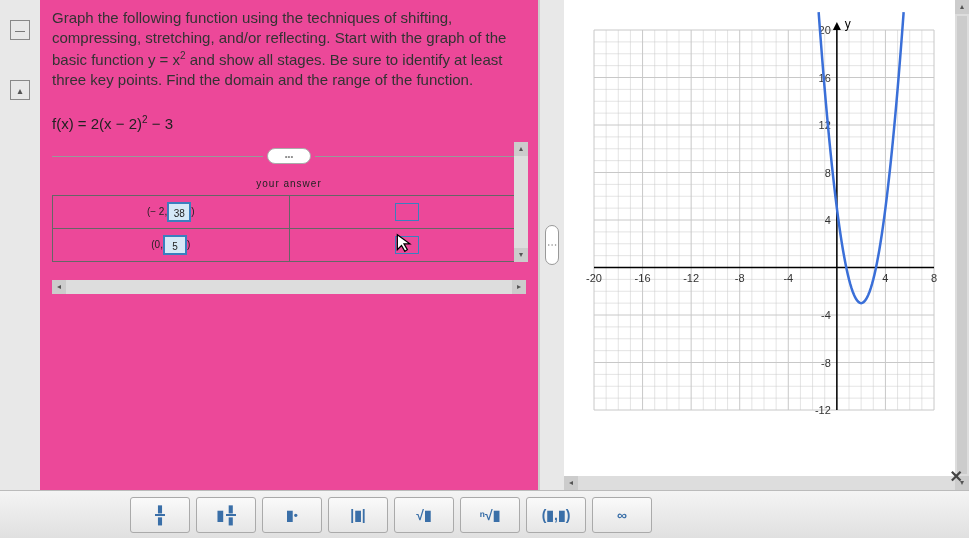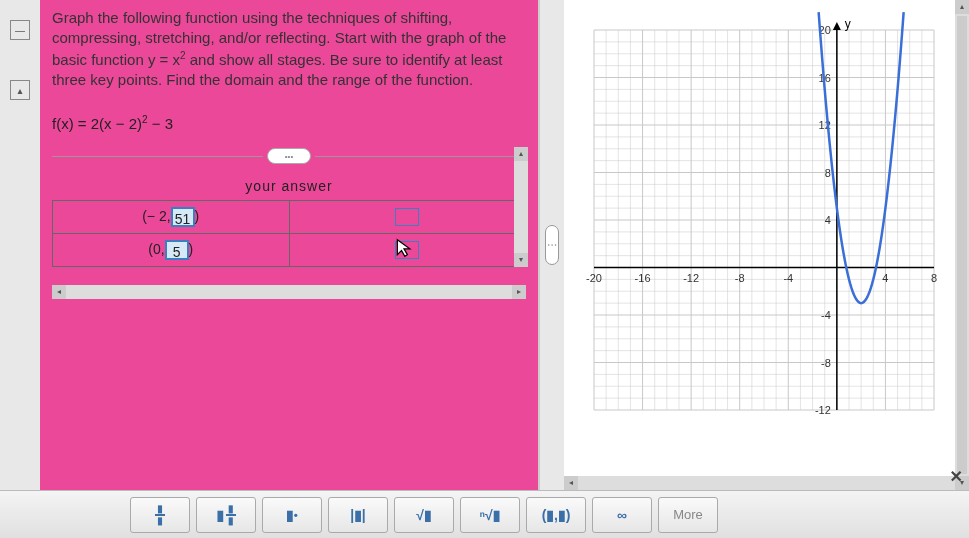--- a/index.html
+++ b/index.html
@@ -9,21 +9,21 @@
 .left-col .tab-icon { width: 20px; height: 20px; border: 1px solid #888; display: flex; align-items: center; justify-content: center; font-size: 10px; color: #555; cursor: pointer; }
 .left-panel { width: 500px; padding: 8px 12px; background: #ec4899; border-right: 2px solid #ccc; position: relative; }
 .problem-text { font-size: 15px; color: #333; line-height: 1.35; }
 .problem-text sup { font-size: 10px; }
 .equation { font-size: 15px; margin-top: 24px; color: #222; }
 .equation sup { font-size: 10px; }
 .hr-row { display: flex; align-items: center; margin: 16px 0 8px 0; }
 .hr-line { flex: 1; height: 1px; background: #999; }
 .pill { width: 44px; height: 16px; border: 1px solid #aaa; border-radius: 8px; display: flex; align-items: center; justify-content: center; font-size: 8px; color: #888; background: #fff; margin: 0 4px; }
 .key-table { margin-top: 6px; width: 100%; border-collapse: collapse; }
-.key-table td { border: 1px solid #666; padding: 6px 10px; font-size: 14px; color: #222; text-align: center; }
+.key-table td { border: 1px solid #666; padding: 6px 10px; font-size: 10px; color: #222; text-align: center; }
 .point-cell { width: 50%; }
 .input-cell { width: 50%; position: relative; }
 .box-input { width: 24px; height: 20px; border: 2px solid #3a7fbf; background: #d6e9f7; display: inline-block; vertical-align: middle; }
 .box-small { width: 24px; height: 18px; border: 1px solid #3a7fbf; display: inline-block; vertical-align: middle; }
 .cursor-svg { position: absolute; left: 105px; top: 4px; width: 18px; height: 20px; }
 .answer-label { font-size: 11px; color: #999; text-align: center; padding: 4px; letter-spacing: 1px; }
 .scroll-track-v { position: absolute; right: 0; top: 0; bottom: 0; width: 14px; background: #ddd; display: flex; flex-direction: column; }
 .scroll-arrow { height: 14px; background: #ccc; text-align: center; font-size: 8px; line-height: 14px; color: #555; }
 .divider-col { width: 24px; background: #e8e8e8; display: flex; align-items: center; justify-content: center; }
 .ellipsis-handle { width: 14px; height: 40px; border: 1px solid #999; border-radius: 7px; background: #fff; display: flex; align-items: center; justify-content: center; font-size: 10px; color: #666; writing-mode: vertical-rl; cursor: pointer; }
@@ -63,21 +63,21 @@
     </div>
 
     <div style="position:relative;">
       <table class="key-table">
         <tbody>
             <tr>
               <td colspan="2" class="answer-label" style="border:none;border-bottom:1px solid #666;">your answer</td>
             </tr>
         <tr>
           <td class="point-cell">
-            <span>(− 2,</span><span class="box-input" style="text-align:center;line-height:20px;">51</span><span>)</span>
+            <span>(− 2,</span><span class="box-input" style="text-align:center;line-height:20px;">38</span><span>)</span>
           </td>
           <td class="input-cell"><span class="box-small"></span></td>
         </tr>
         <tr>
           <td class="point-cell">
             <span>(0,</span><span class="box-input" style="text-align:center;line-height:20px;">5</span><span>)</span>
           </td>
           <td class="input-cell">
             <svg class="cursor-svg" viewBox="0 0 20 24">
                   <path d="M2 2 L2 20 L7 15 L11 22 L14 20 L10 13 L17 13 Z" fill="#fff" stroke="#000" stroke-width="1.5"></path>
@@ -217,14 +217,13 @@
           <span class="n">▮</span>
           <span class="d">▮</span>
         </span></span>
     </div>
   <div class="tool-btn">▮<sup>•</sup></div>
   <div class="tool-btn">|▮|</div>
   <div class="tool-btn">√▮</div>
   <div class="tool-btn">ⁿ√▮</div>
   <div class="tool-btn">(▮,▮)</div>
   <div class="tool-btn">∞</div>
-  <div class="tool-btn more">More</div>
 </div>
 
 </body></html>

